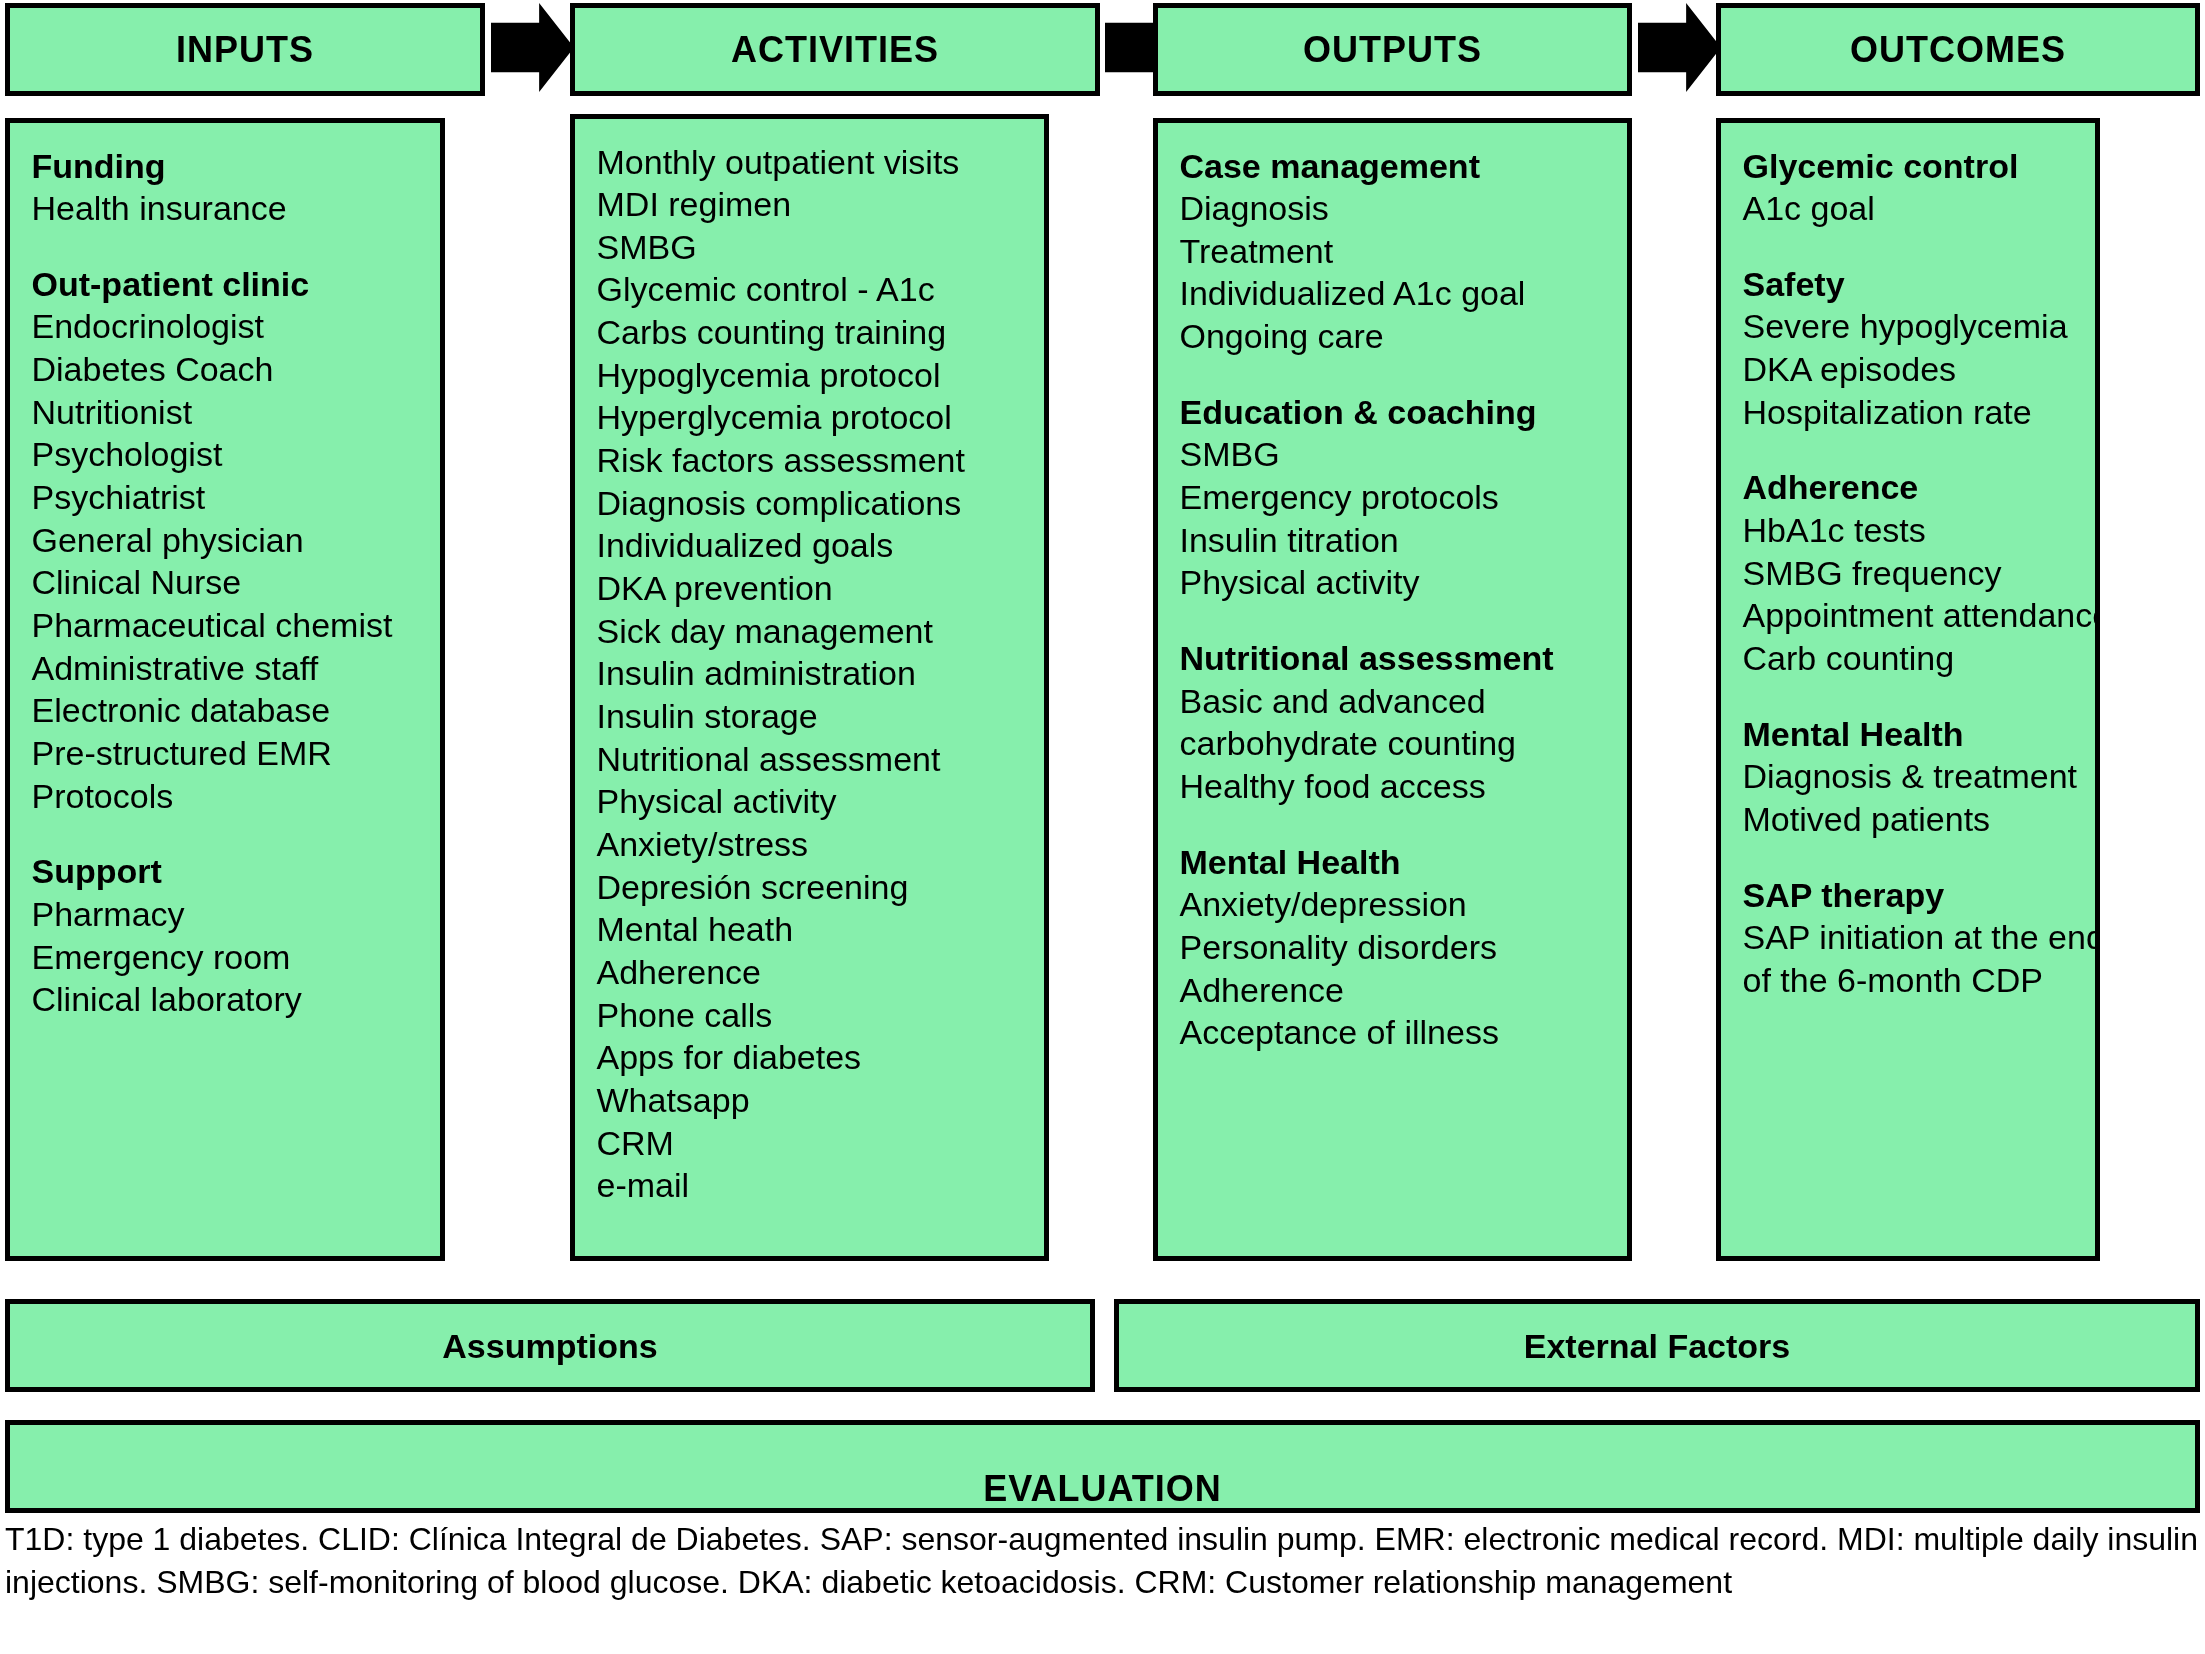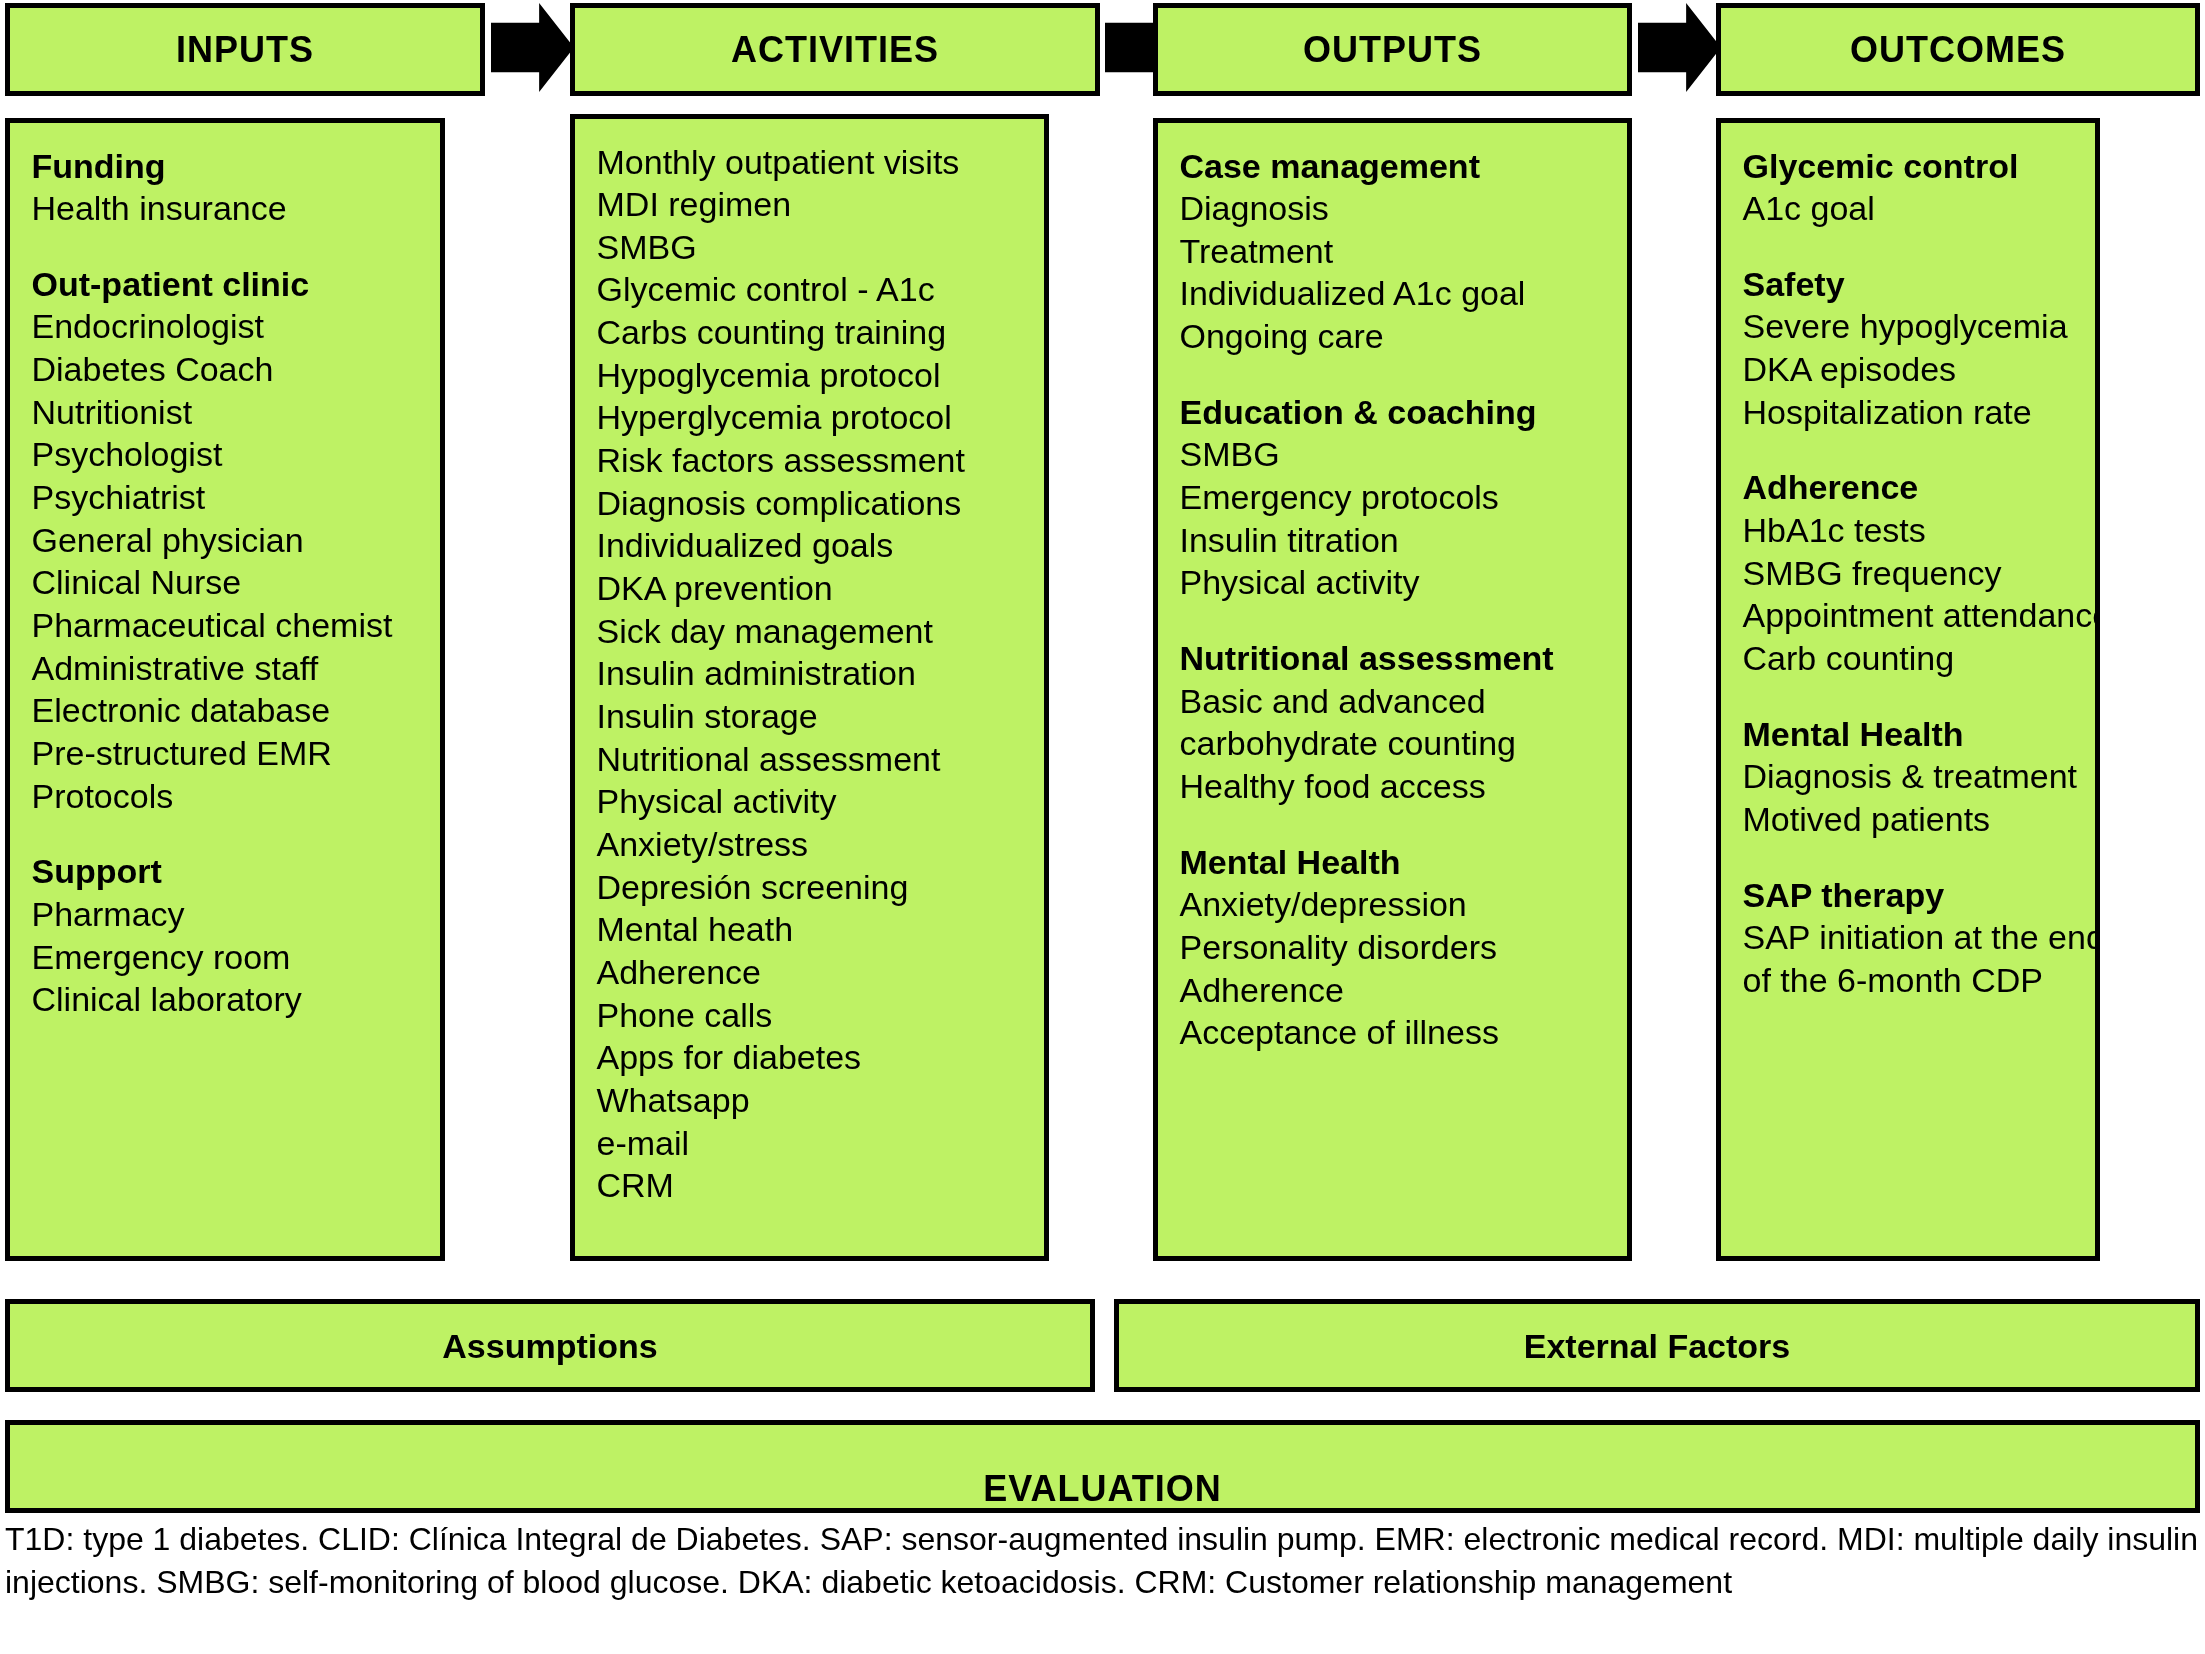--- a/index.html
+++ b/index.html
@@ -13,21 +13,21 @@
     font-family: "Liberation Sans", sans-serif;
     color: #000000;
     position: relative;
     overflow: hidden;
   }
 
   
   .hdr-box,
   .col-box,
   .band-box {
-    background: #bef264;
+    background: #86efac;
     border: 5.8px solid #000000;
     box-sizing: border-box;
     position: absolute;
   }
 
   
   .hdr-box {
     height: 93px;
     display: flex;
     align-items: center;
@@ -181,22 +181,22 @@
     <div class="grp-item">Insulin storage</div>
     <div class="grp-item">Nutritional assessment</div>
     <div class="grp-item">Physical activity</div>
     <div class="grp-item">Anxiety/stress</div>
     <div class="grp-item">Depresión screening</div>
     <div class="grp-item">Mental heath</div>
     <div class="grp-item">Adherence</div>
     <div class="grp-item">Phone calls</div>
     <div class="grp-item">Apps for diabetes</div>
     <div class="grp-item">Whatsapp</div>
+    <div class="grp-item">CRM</div>
     <div class="grp-item">e-mail</div>
-    <div class="grp-item">CRM</div>
   </div>
 </div>
 
 <div class="col-box" style="left:1153px; width:479px;">
   <div class="col-inner">
     <div class="grp-head">Case management</div>
     <div class="grp-item">Diagnosis</div>
     <div class="grp-item">Treatment</div>
     <div class="grp-item">Individualized A1c goal</div>
     <div class="grp-item">Ongoing care</div>

